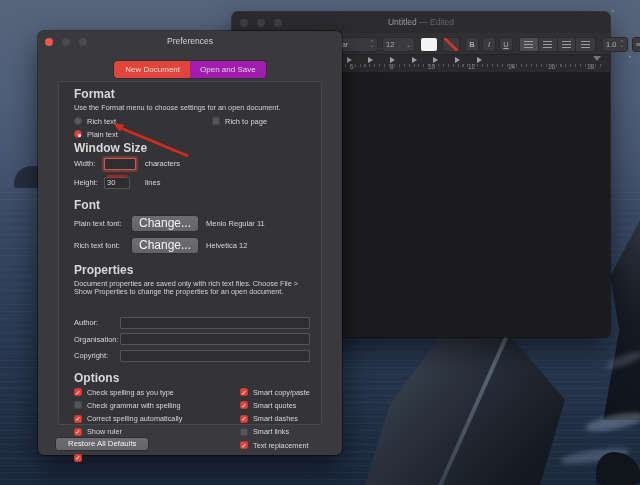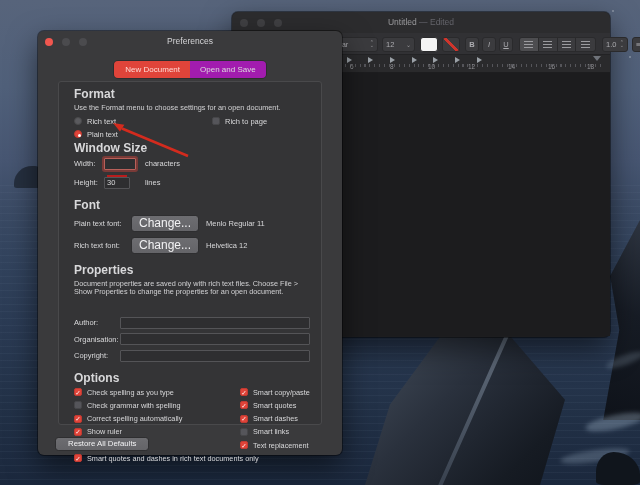--- a/index.html
+++ b/index.html
@@ -333,21 +333,20 @@
             <span>Smart links</span>
           </div>
         <div class="opt">
             <span class="cb on"></span>
             <span>Text replacement</span>
           </div>
       </div>
     </div>
     <div class="opt">
         <span class="cb on"></span>
-        <span>Smart quotes and dashes in rich text documents only</span>
       </div>
   </div>
 
   <div class="restore">
     <button class="btn">Restore All Defaults</button>
   </div>
 </div>
 
 <svg class="arrow-svg" width="100" height="50" viewBox="0 0 100 50">
   <line x1="90" y1="40" x2="24" y2="12.5" stroke="#d32b1e" stroke-width="2.6"></line>

